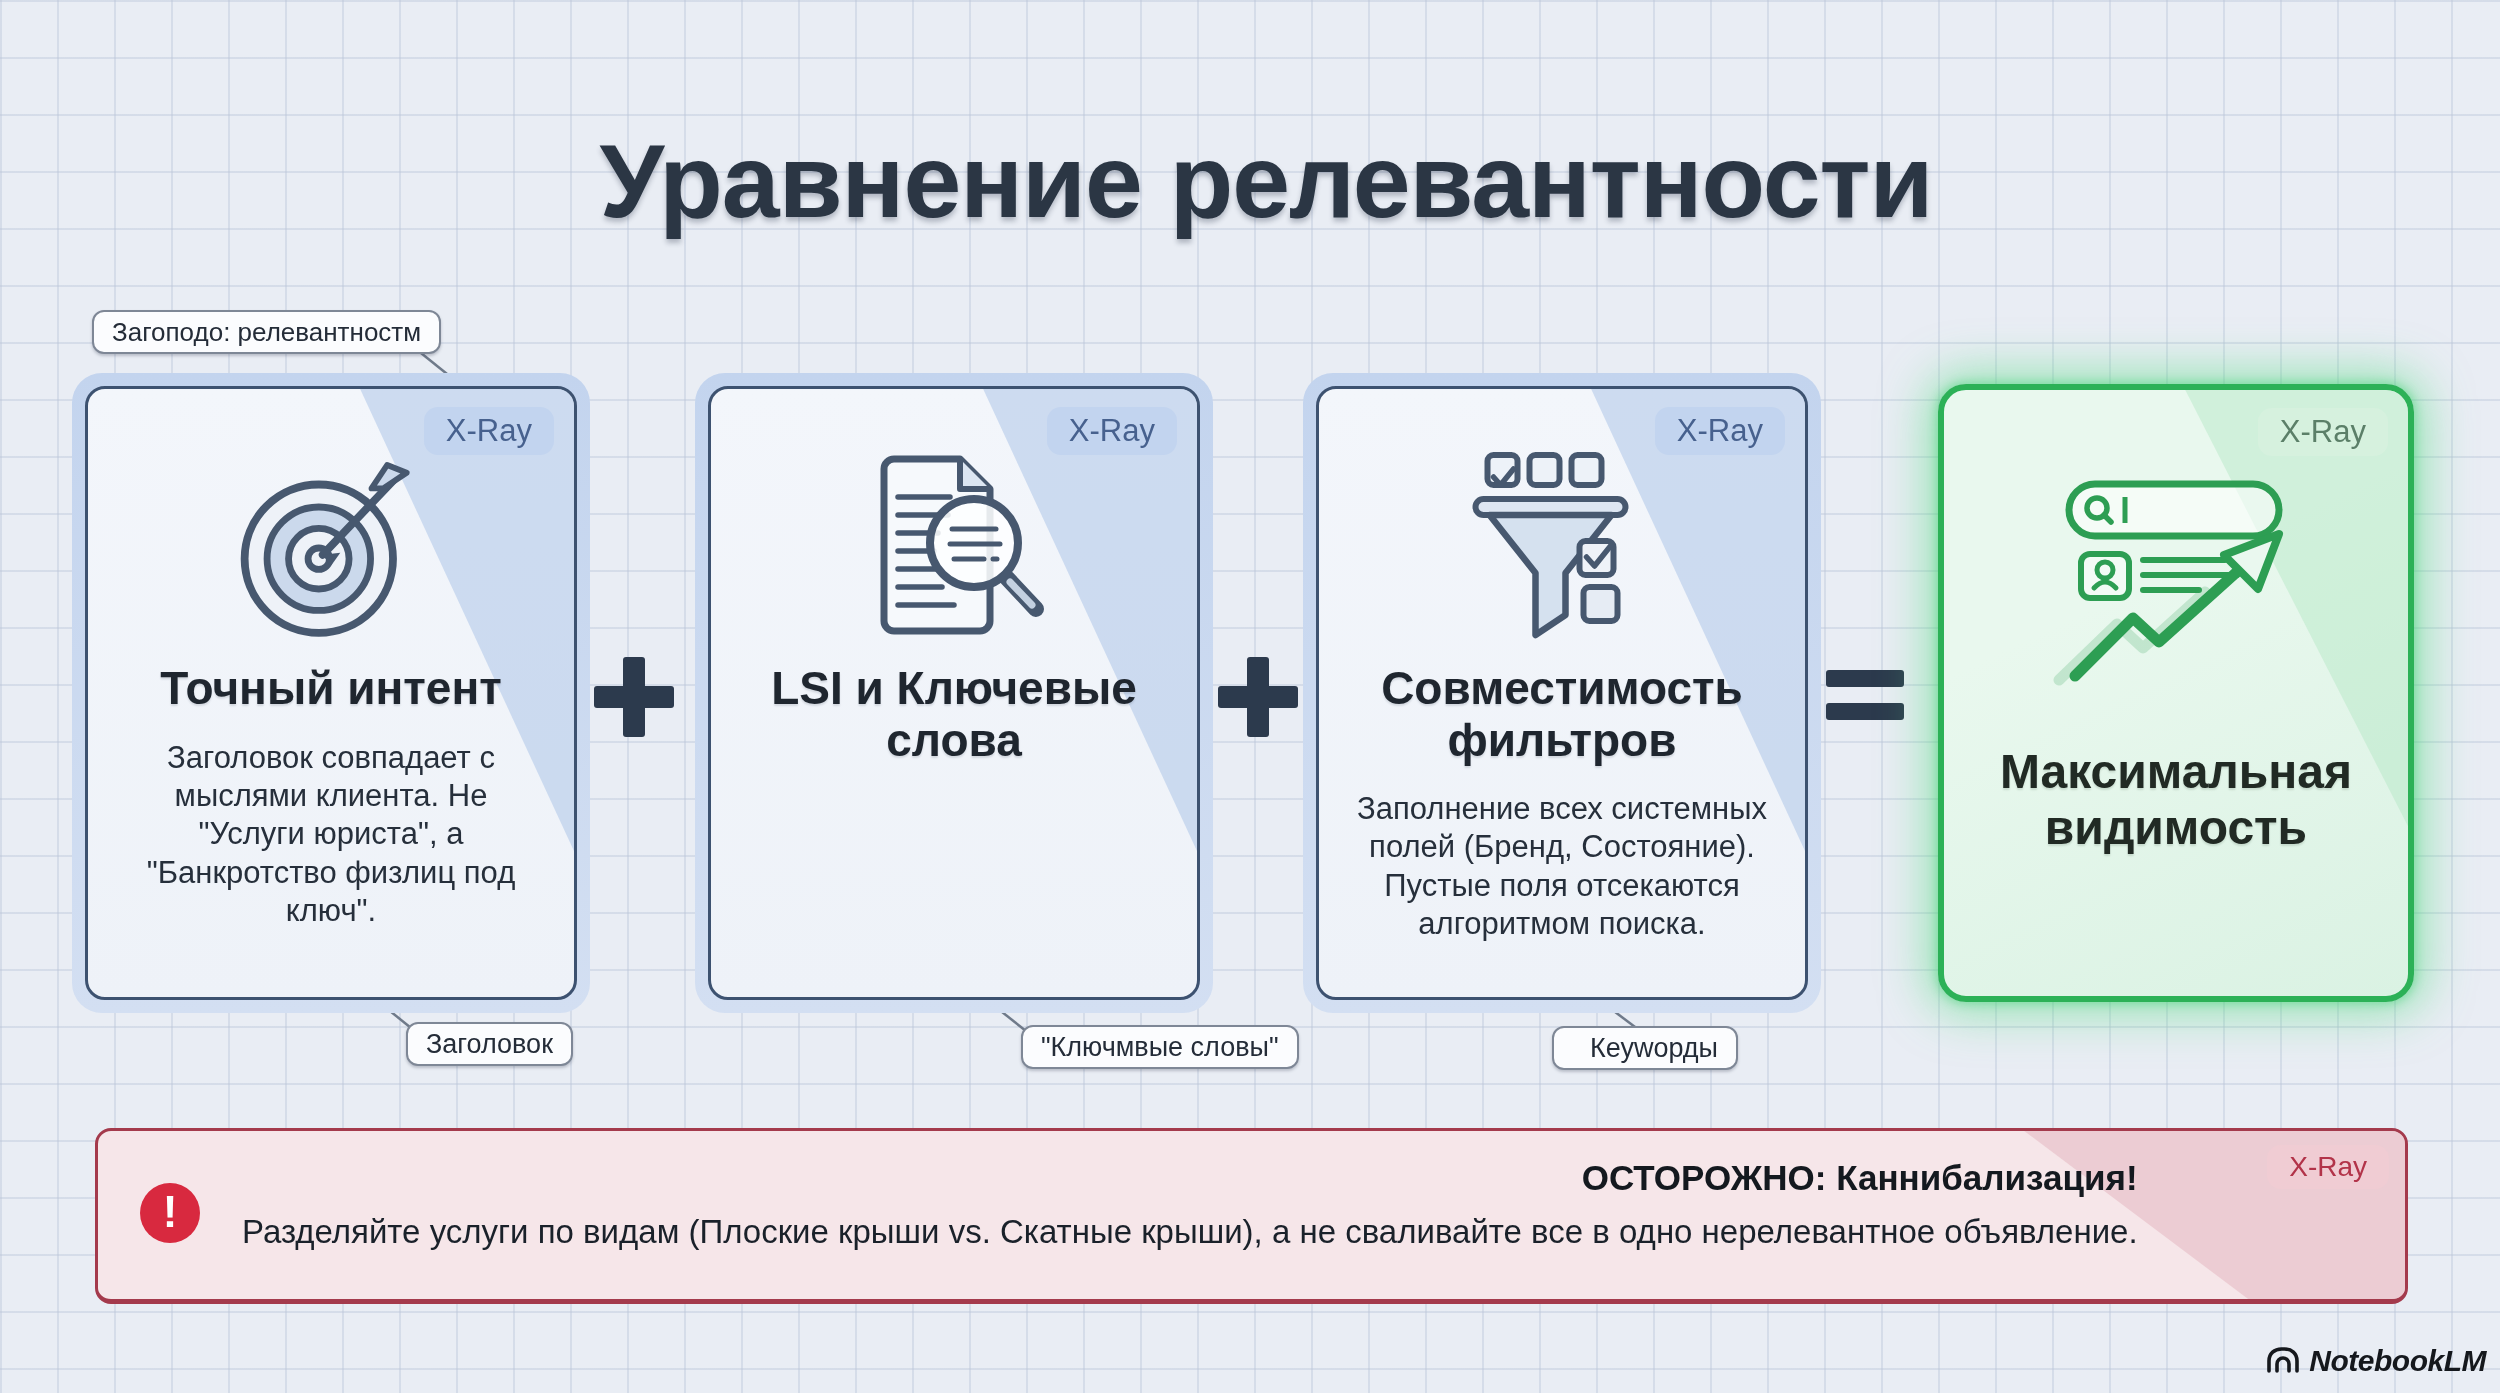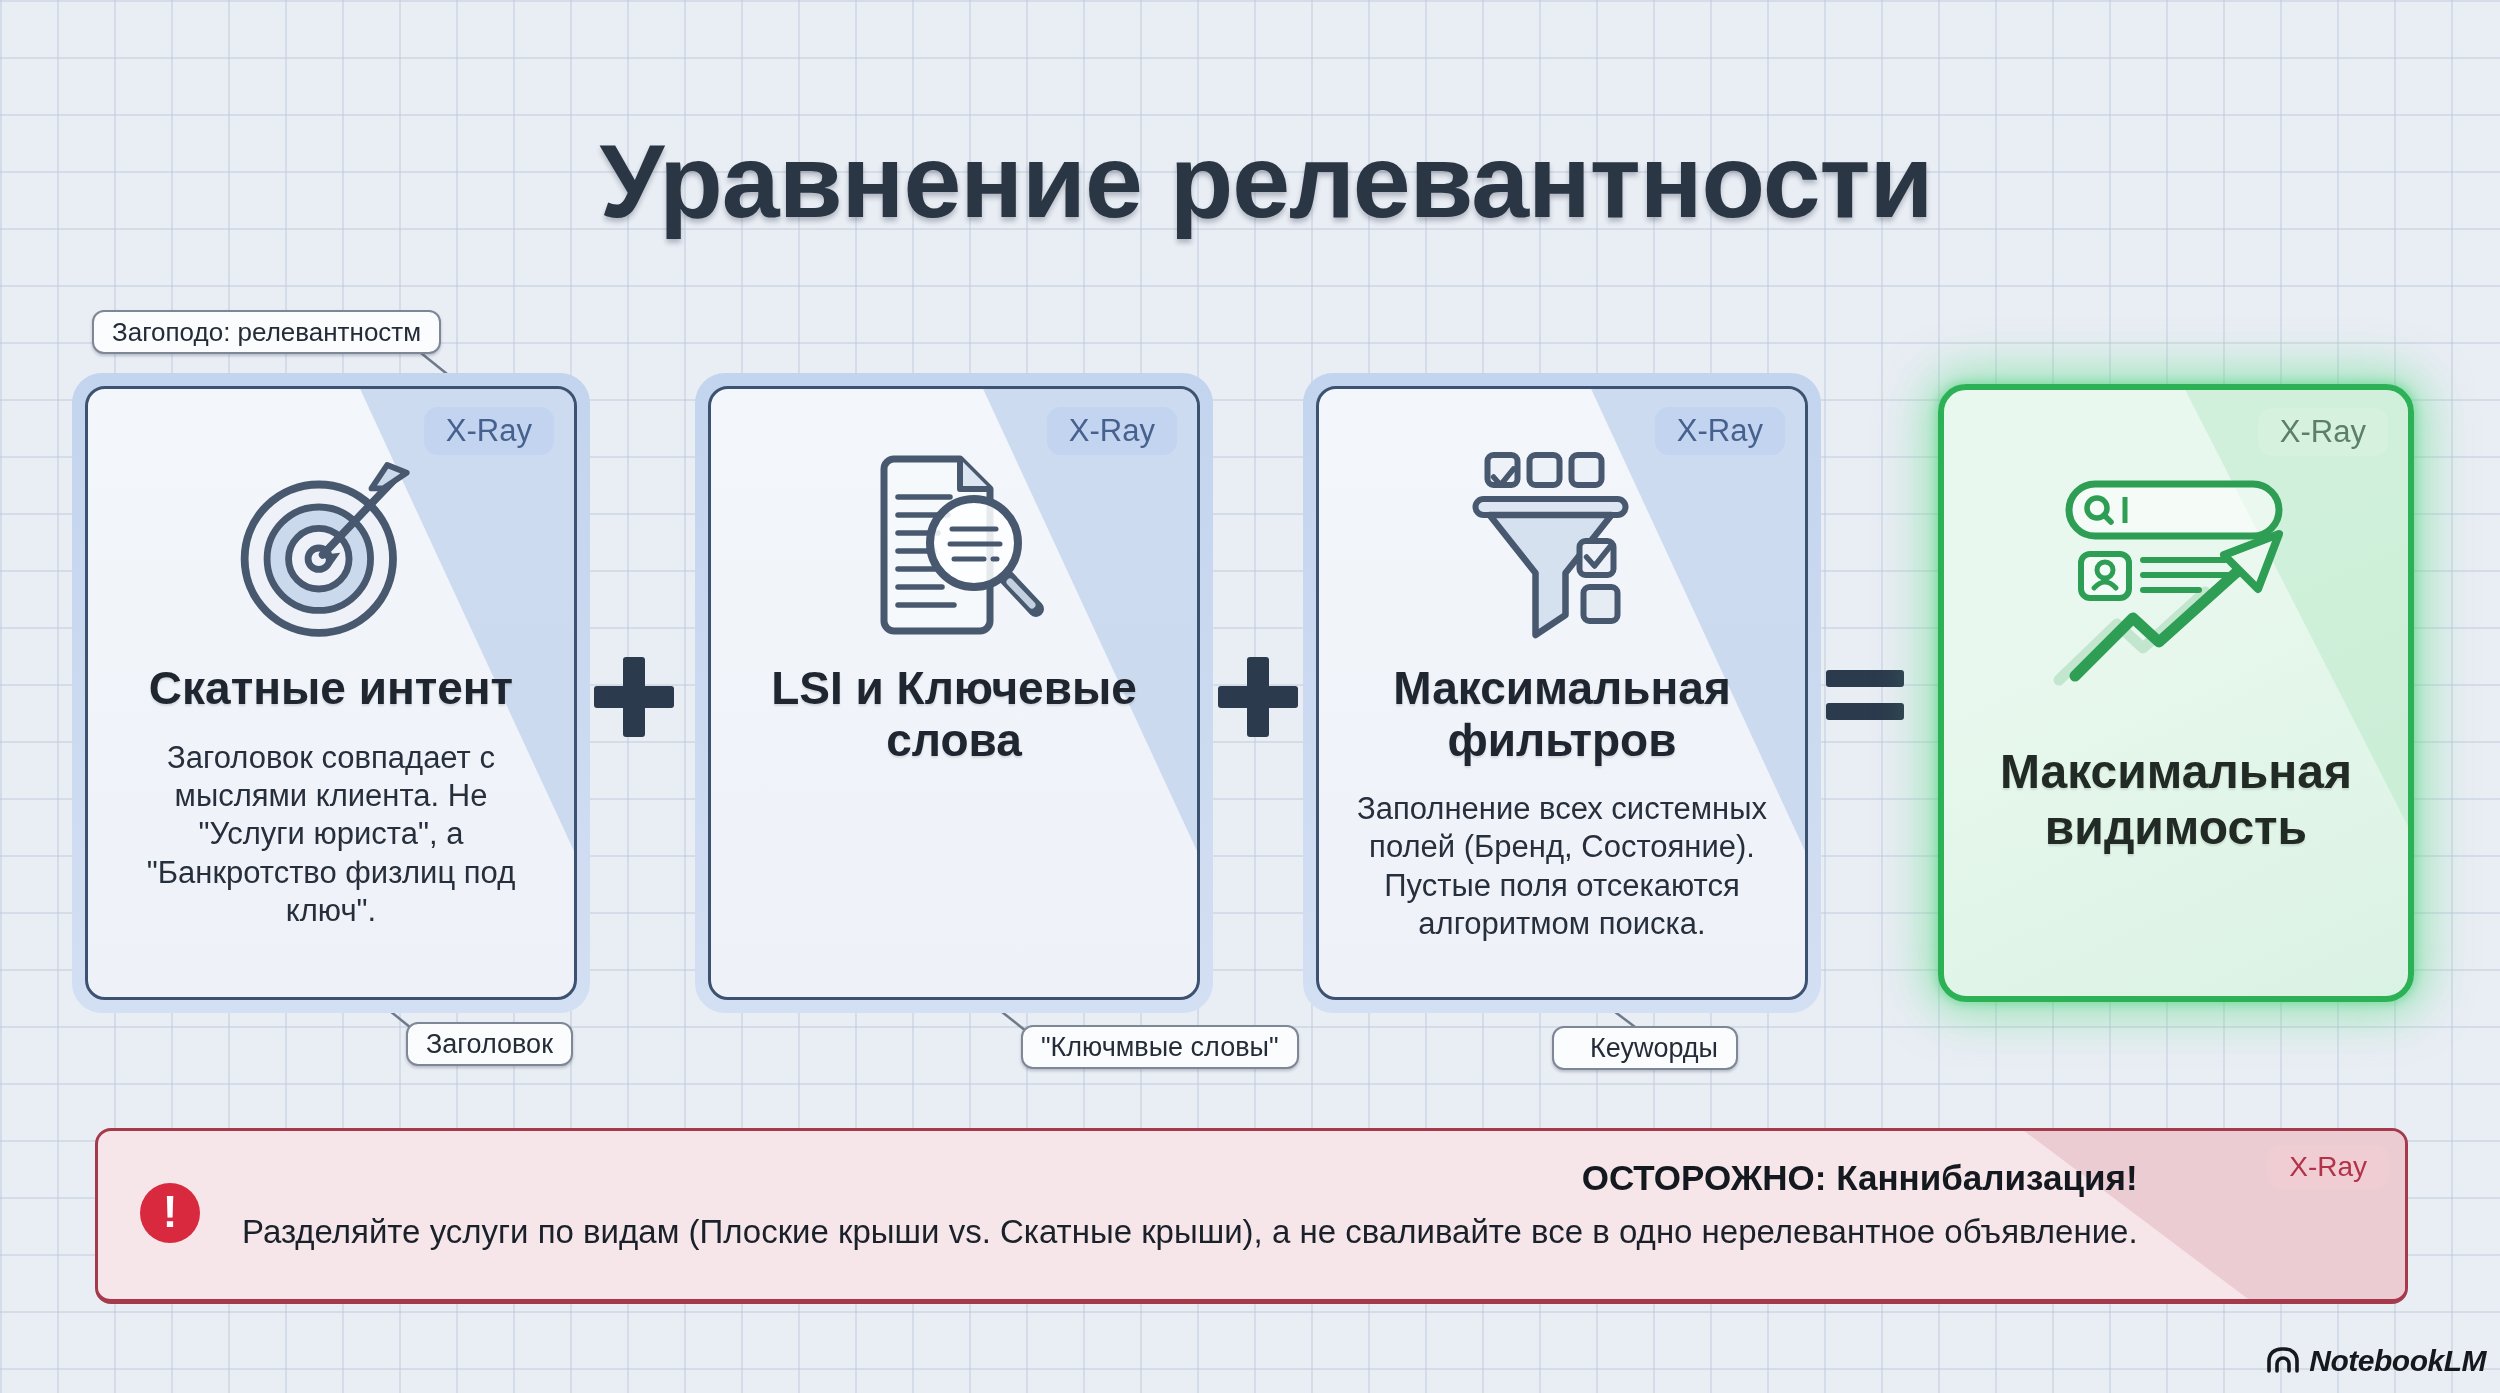--- a/index.html
+++ b/index.html
@@ -149,21 +149,21 @@
         <svg width="205" height="200" viewBox="0 0 210 200" fill="none">
           <circle cx="92" cy="112" r="76" fill="#eef2f8" stroke="#47586f" stroke-width="8"></circle>
           <circle cx="92" cy="112" r="53" fill="#cbd9ec" stroke="#47586f" stroke-width="7"></circle>
           <circle cx="92" cy="112" r="31" fill="#eef2f8" stroke="#47586f" stroke-width="7"></circle>
           <circle cx="92" cy="112" r="11" fill="#eef2f8" stroke="#47586f" stroke-width="7"></circle>
           <line x1="96" y1="108" x2="172" y2="28" stroke="#47586f" stroke-width="8" stroke-linecap="round"></line>
           <path d="M146 40 l16 -24 20 8 -24 16 z" fill="#cbd9ec" stroke="#47586f" stroke-width="6" stroke-linejoin="round"></path>
           <path d="M96 108 l18 -2 -10 14 z" fill="#47586f"></path>
         </svg>
       </div>
-      <div class="card-title">Скатные интент</div>
+      <div class="card-title">Точный интент</div>
       <div class="card-body">Заголовок совпадает с мыслями клиента. Не "Услуги юриста", а "Банкротство физлиц под ключ".</div>
     </div>
   </div>
 
   <div class="card-outer card-2o">
     <div class="card-inner">
       <div class="fold"></div>
       <div class="xray">X-Ray</div>
       <div class="card-icon">
         <svg width="200" height="205" viewBox="0 0 200 205" fill="none">
@@ -205,21 +205,21 @@
             <rect x="104" y="8" width="30" height="30" rx="6" fill="#edf2f8"></rect>
           </g>
           <path d="M26 30 l7 8 13 -16" stroke="#47586f" stroke-width="5.5" fill="none" stroke-linecap="round" stroke-linejoin="round"></path>
           <rect x="8" y="52" width="150" height="16" rx="8" fill="#dde6f2" stroke="#47586f" stroke-width="6"></rect>
           <path d="M22 68 H144 L98 126 V168 L68 188 V126 Z" fill="#d5e1ef" stroke="#47586f" stroke-width="6.5" stroke-linejoin="round"></path>
           <rect x="112" y="94" width="34" height="34" rx="6" fill="#eef2f8" stroke="#47586f" stroke-width="6"></rect>
           <path d="M119 110 l8 9 16 -20" stroke="#47586f" stroke-width="5.5" fill="none" stroke-linecap="round" stroke-linejoin="round"></path>
           <rect x="116" y="140" width="34" height="34" rx="6" fill="#e6ecf4" stroke="#47586f" stroke-width="6"></rect>
         </svg>
       </div>
-      <div class="card-title">Максимальная фильтров</div>
+      <div class="card-title">Совместимость фильтров</div>
       <div class="card-body">Заполнение всех системных полей (Бренд, Состояние). Пустые поля отсекаются алгоритмом поиска.</div>
     </div>
   </div>
 
   <div class="op plus plus-1" aria-label="+">
     <div class="plus-h"></div>
       <div class="plus-v"></div>
   </div>
   <div class="op plus plus-2" aria-label="+">
     <div class="plus-h"></div>

